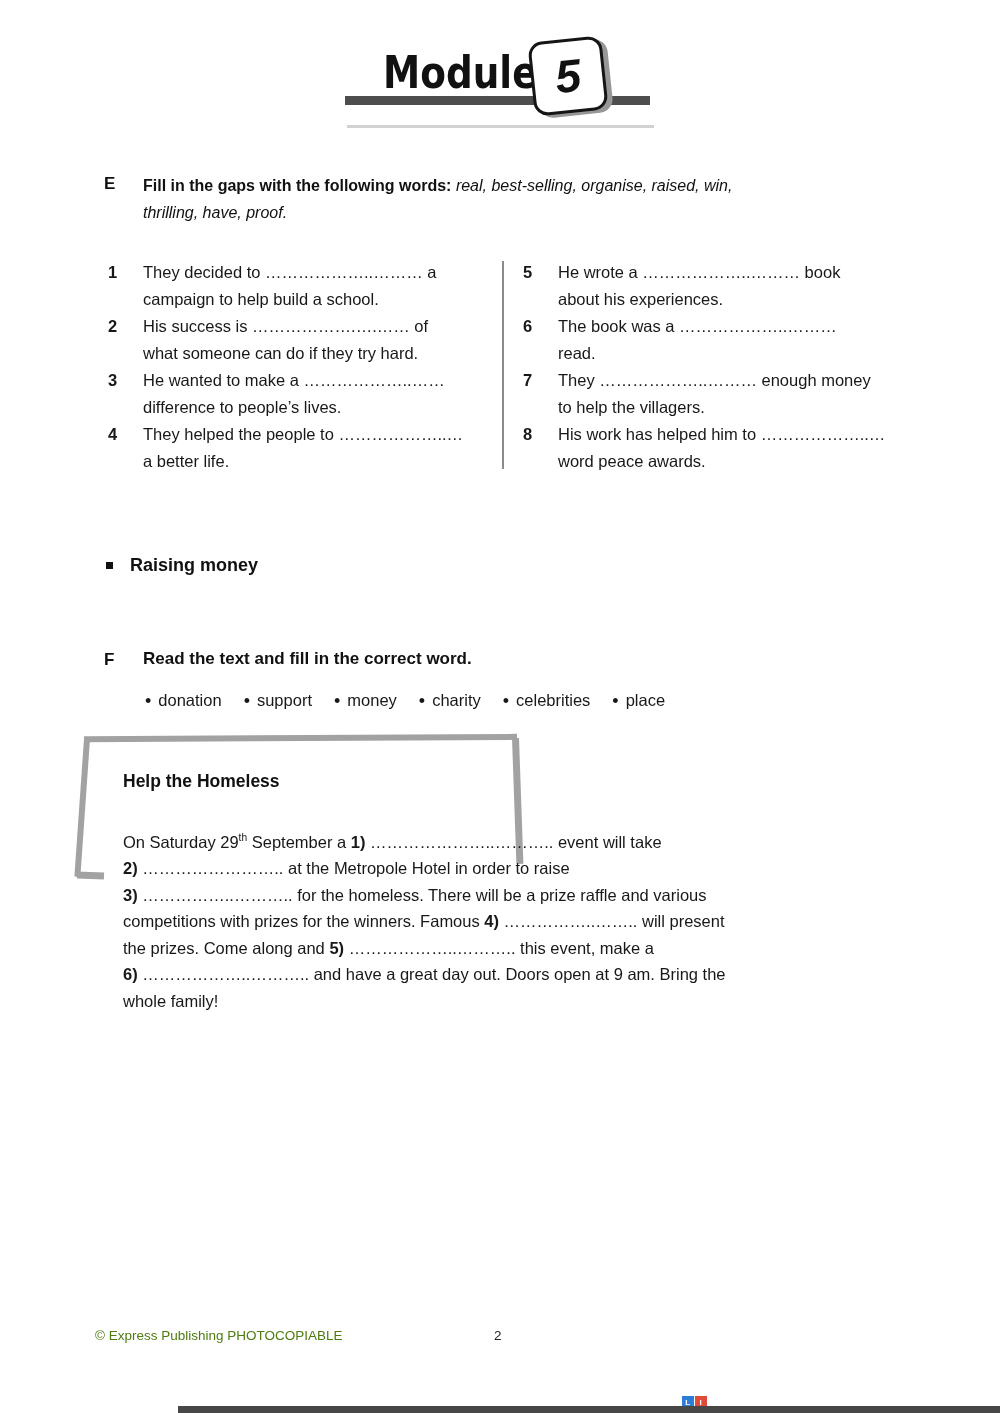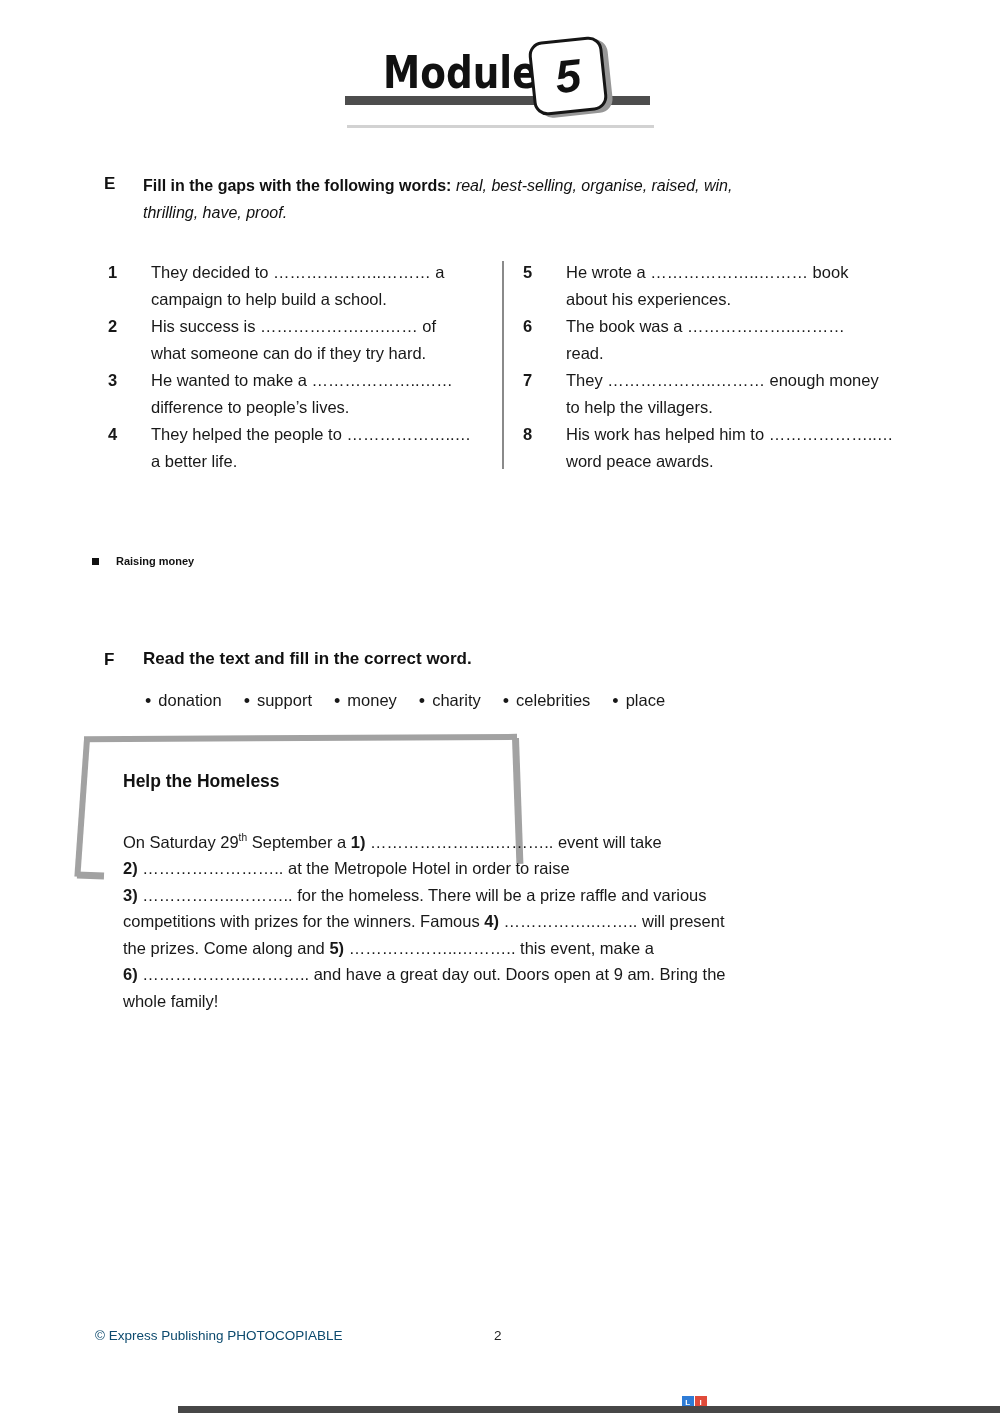--- a/index.html
+++ b/index.html
@@ -36,26 +36,26 @@
   .ex-e-instr { position:absolute; left:143px; top:172px; font-size:16px; line-height:27px; color:#111; }
   .ex-e-instr .line { white-space:nowrap; }
   .ex-f-instr { position:absolute; left:143px; top:649px; font-size:17px; font-weight:bold; color:#111; white-space:nowrap; }
 
   
   .col { position:absolute; top:259px; font-size:16.5px; line-height:27px; color:#181818; }
   .col-left { left:108px; }
   .col-right { left:523px; }
   .item { display:flex; }
   .item .num { width:35px; flex:none; font-weight:bold; }
-  .iline { display:block; white-space:nowrap;margin-left:8px; }
+  .iline { display:block; white-space:nowrap; }
   .divider { position:absolute; left:502px; top:261px; width:2px; height:208px; background:#8a8a8a; }
 
   
-  .raising { position:absolute; left:92px; top:555px; display:flex; align-items:center; gap:17px;
-             font-size:11px; font-weight:bold; color:#111; }
+  .raising { position:absolute; left:106px; top:555px; display:flex; align-items:center; gap:17px;
+             font-size:18px; font-weight:bold; color:#111; }
   .raising .sq { width:7px; height:7px; background:#111; flex:none; }
 
   
   .word-bank { position:absolute; left:145px; top:691px; display:flex; gap:22px; font-size:16.5px; color:#181818; }
   .wb-item { display:flex; align-items:center; gap:7px; white-space:nowrap; }
   .wb-bullet { font-size:18px; line-height:1; }
 
   
   .frame-line { position:absolute; background:#a2a2a2; z-index:1; }
   .frame-top  { left:84px;  top:735px; width:433px; height:6px; transform:rotate(-0.3deg); }
@@ -64,21 +64,21 @@
   .frame-stub { left:77px;  top:872px; width:27px; height:7px;  transform:rotate(2deg); }
 
   
   .box-title { position:absolute; left:123px; top:771px; width:690px; z-index:2;
                text-align:left; font-size:17.5px; font-weight:bold; color:#111; }
   .box-text  { position:absolute; left:123px; top:825px; z-index:2; font-size:16.5px; line-height:26.5px; color:#181818; }
   .bline { white-space:nowrap; }
   sup { font-size:0.62em; vertical-align:super; }
 
   
-  .footer-copy { position:absolute; left:95px;  top:1328px; font-size:13.5px; color:#0c4a6e; white-space:nowrap; }
+  .footer-copy { position:absolute; left:95px;  top:1328px; font-size:13.5px; color:#4d7c0f; white-space:nowrap; }
   .footer-page { position:absolute; left:494px; top:1328px; font-size:13.5px; color:#222; }
 
   
   .lw { position:absolute; top:1374px; right:8px; display:flex; align-items:center; gap:6px; cursor:pointer; }
   .lw-icon { display:grid; grid-template-columns:12px 12px; grid-template-rows:12px 12px; gap:1px; }
   .lw-sq { display:flex; align-items:center; justify-content:center; color:#fff; font-size:8px; font-weight:bold;
            font-family:"Liberation Sans",sans-serif; }
   .lw-sq1 { background:#2e7cd6; } .lw-sq2 { background:#e04b3a; }
   .lw-sq3 { background:#3faf4e; } .lw-sq4 { background:#f5c518; }
   .lw-text { font-size:29px; font-weight:bold; color:#3b82f6; letter-spacing:0.5px;

